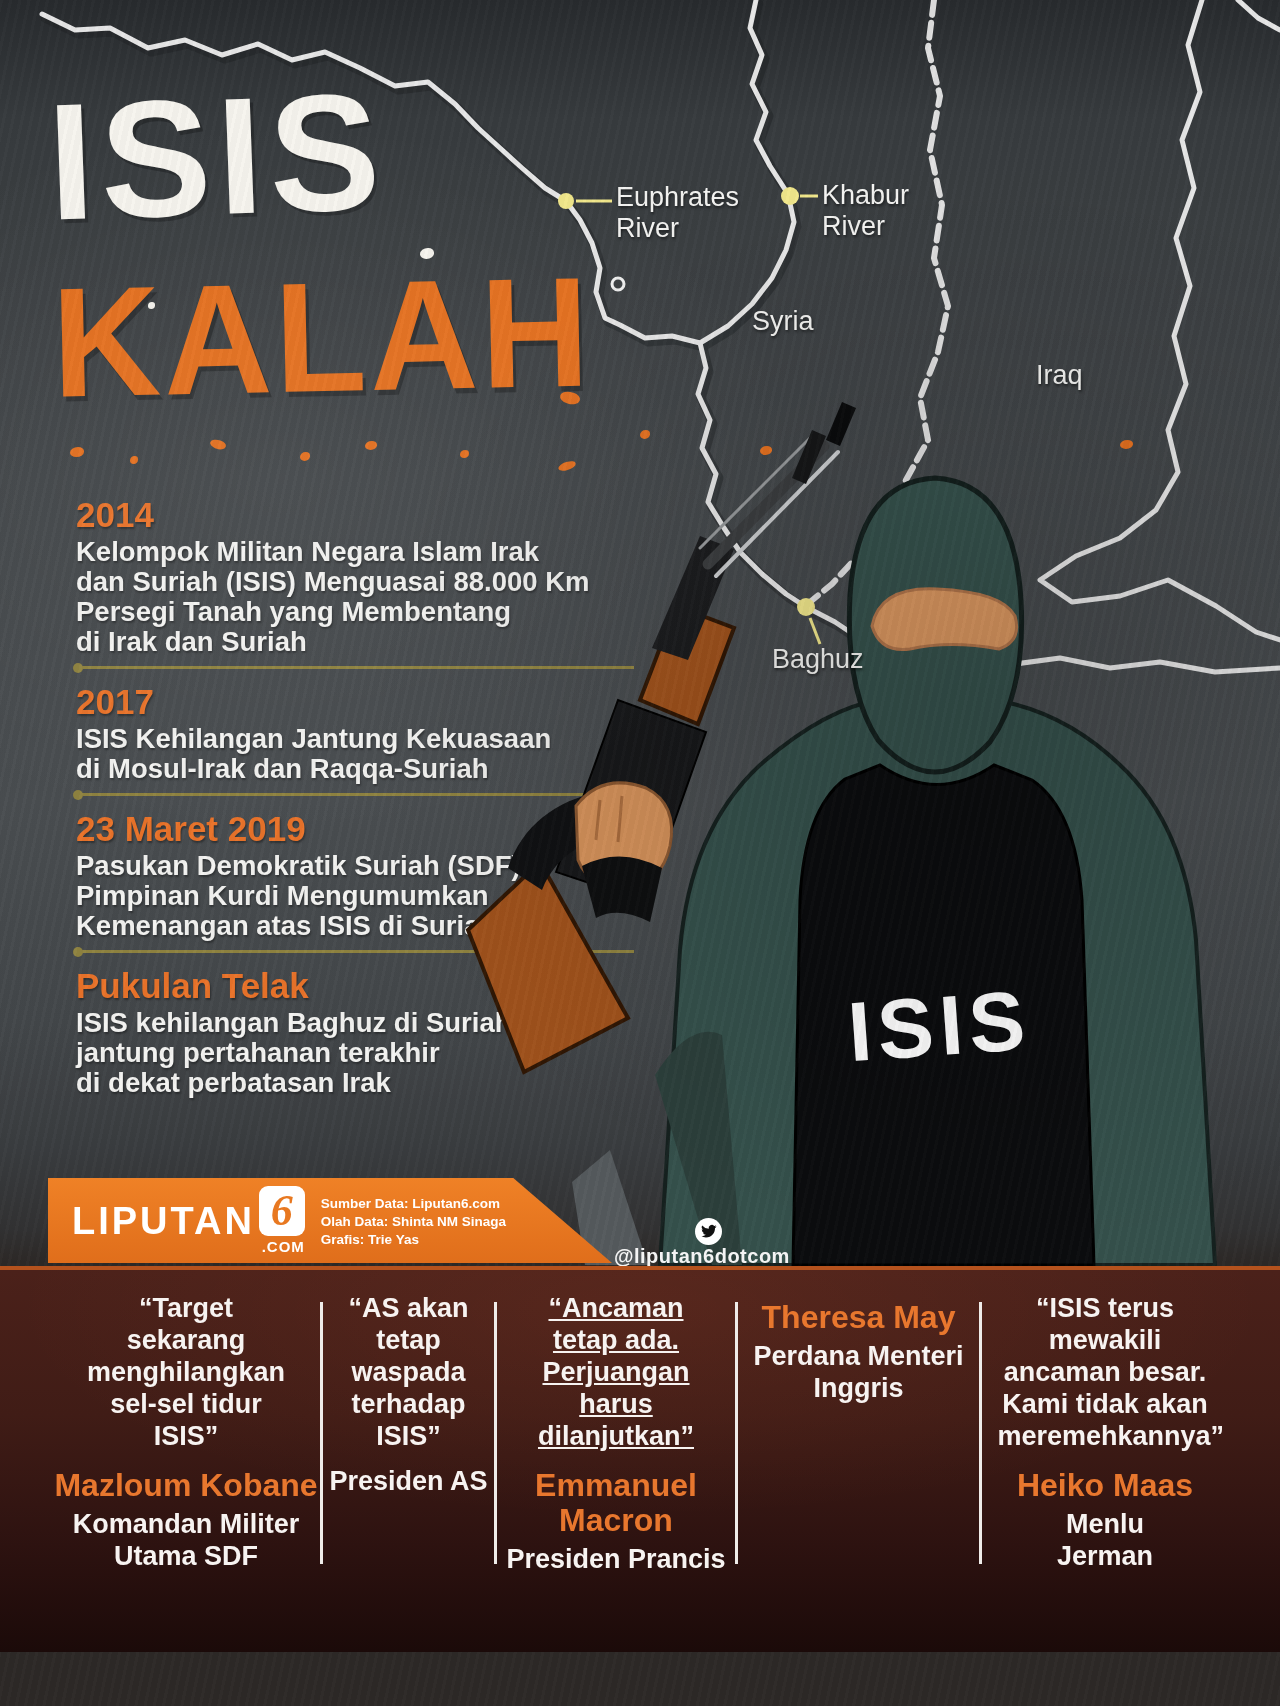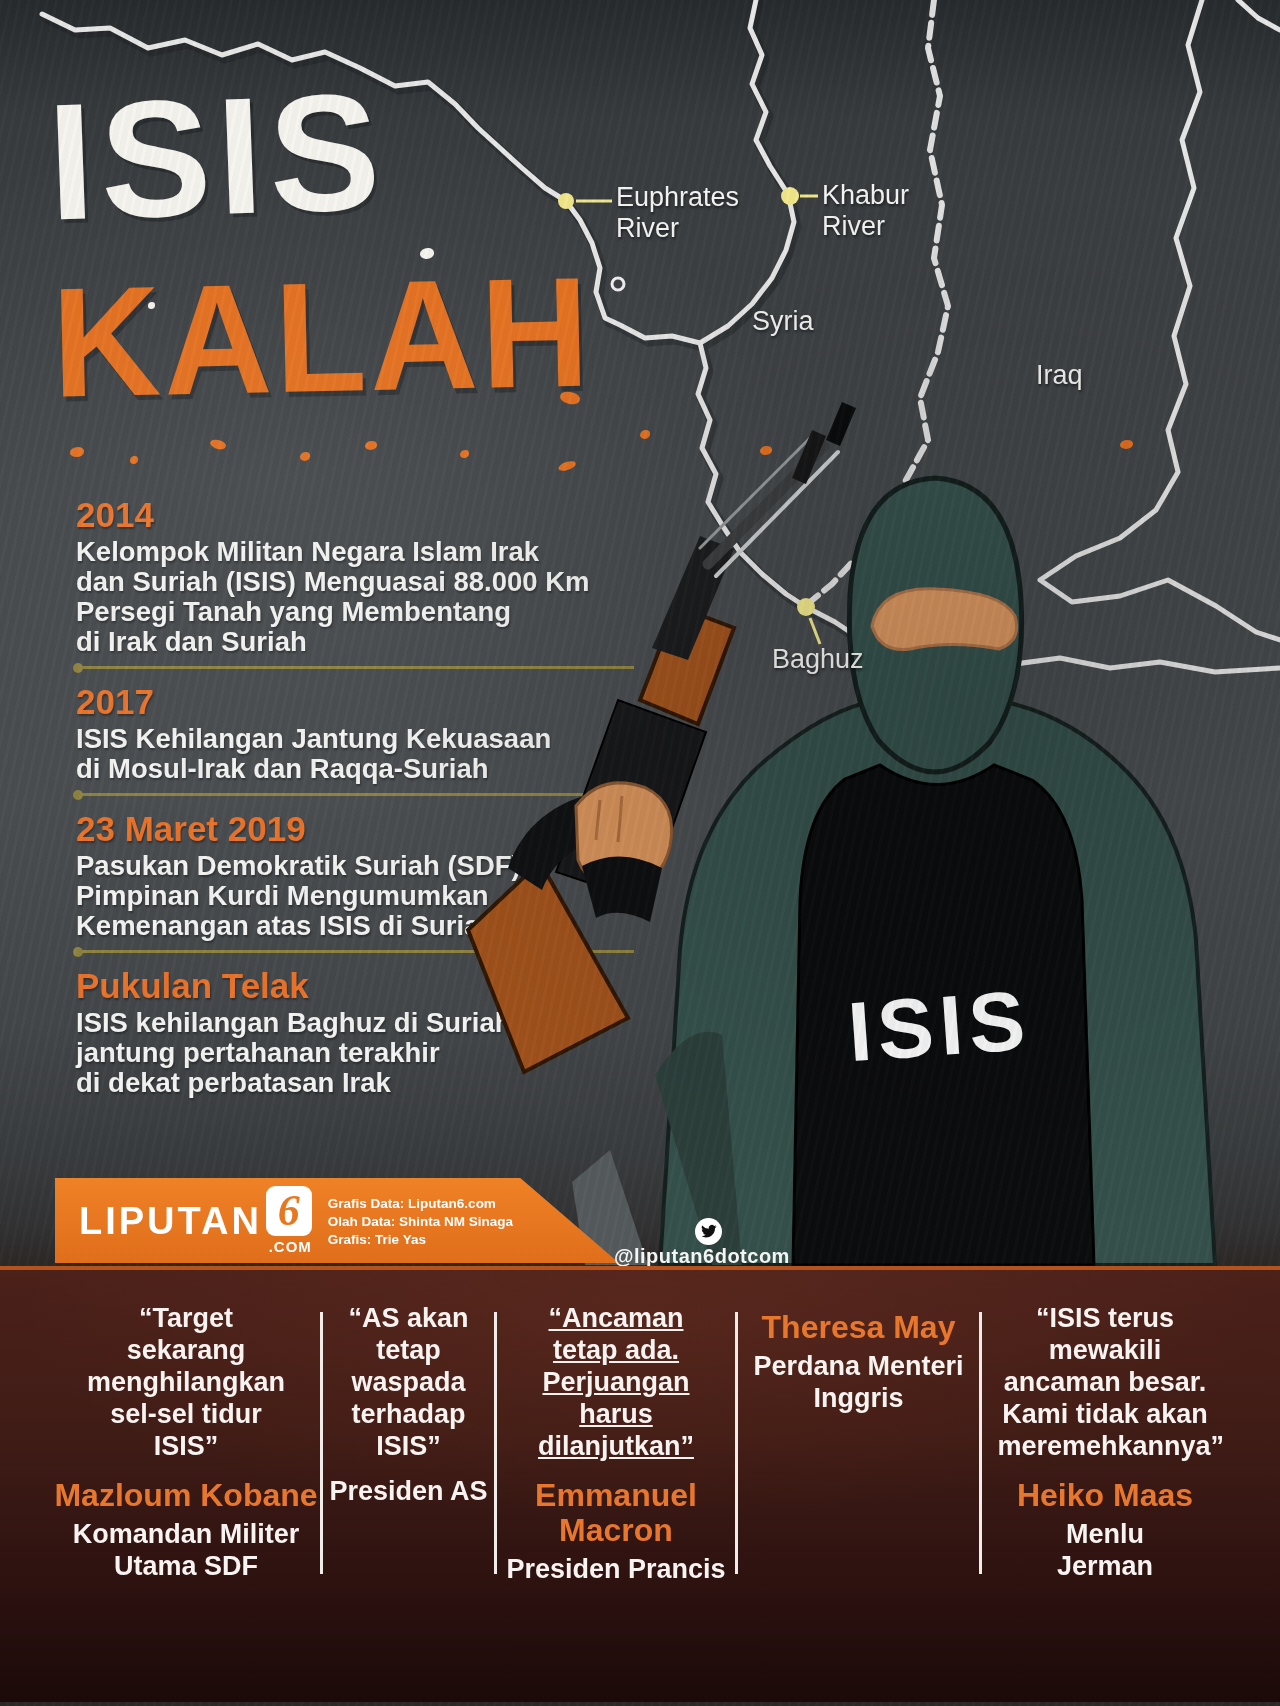--- a/index.html
+++ b/index.html
@@ -41,44 +41,44 @@
     text-shadow:1px 2px 2px rgba(0,0,0,0.35);}
   .tl-body{font-size:27.5px;line-height:30px;font-weight:bold;color:#f3f3f1;margin:0 0 9px;
     white-space:pre-line;text-shadow:1px 2px 2px rgba(0,0,0,0.35);}
   .tl-div{position:relative;height:3px;background:#8f8340;margin:0 0 15px;width:558px;}
   .tl-div::before{content:"";position:absolute;left:-3px;top:-3px;width:10px;height:10px;border-radius:50%;background:#8f8340;}
   
   .vest-label{position:absolute;left:848px;top:984px;font-size:84px;font-weight:bold;color:#ffffff;
     letter-spacing:6px;transform:rotate(-4deg);line-height:1;}
   
   .ribbon{
-    position:absolute;left:55px;top:1178px;width:564px;height:85px;
+    position:absolute;left:48px;top:1178px;width:564px;height:85px;
     background:linear-gradient(180deg,#ef8126,#e06e1b);
     clip-path:polygon(0 0,82.5% 0,100% 100%,0 100%);
     display:flex;align-items:center;
   }
   .logo{display:flex;align-items:flex-start;margin-left:24px;}
   .logo-brand{font-size:38px;font-weight:bold;color:#fff;letter-spacing:3px;margin-top:14px;}
   .logo-right{display:flex;flex-direction:column;align-items:flex-end;margin-left:4px;}
   .logo-six-box{width:46px;height:50px;background:#fff;border-radius:9px;display:flex;align-items:center;justify-content:center;}
   .logo-six{font-family:"Liberation Serif","DejaVu Serif",serif;font-style:italic;font-weight:bold;font-size:44px;color:#e87820;line-height:1;}
   .logo-dotcom{font-size:15px;font-weight:bold;color:#fff;letter-spacing:1px;margin-top:2px;}
   .credits{margin-left:16px;color:#fff;font-size:13.5px;font-weight:bold;line-height:18px;margin-top:2px;}
   .social{position:absolute;left:604px;top:1218px;display:flex;align-items:center;flex-direction:column;}
   .soc-circle{width:27px;height:27px;border-radius:50%;background:#fff;display:flex;align-items:center;justify-content:center;}
   .soc-label{color:#f4f4f4;font-size:20px;font-weight:bold;margin:0 24px 0 10px;letter-spacing:0.5px;}
   .fb-f{font-size:20px;font-weight:bold;color:#111;line-height:1;margin-top:-2px;}
   
   .quotes{
-    position:absolute;left:0;top:1266px;width:1280px;height:436px;box-sizing:border-box;
+    position:absolute;left:0;top:1266px;width:1280px;height:386px;box-sizing:border-box;
     border-top:4px solid #b5521d;
     background:
       radial-gradient(ellipse 900px 300px at 50% 10%, rgba(255,120,70,0.08), transparent 70%),
       linear-gradient(180deg,#4b211a 0%,#401c16 38%,#2d1210 72%,#1b0a09 100%);
-    display:flex;justify-content:space-between;padding:32px 52px 0;
+    display:flex;justify-content:space-between;padding:22px 52px 0;
   }
   .q-col{text-align:center;}
   .c1{width:268px;} .c2{width:170px;} .c3{width:238px;} .c4{width:240px;} .c5{width:246px;}
   .q-text{font-size:27px;line-height:32px;font-weight:bold;color:#f7f3f1;margin:0 auto;min-height:168px;}
   .c1 .q-text{max-width:205px;} .c2 .q-text{max-width:150px;} .c3 .q-text{max-width:175px;text-decoration:underline;}
   .c4 .q-text{max-width:240px;} .c5 .q-text{max-width:215px;}
   .q-name{font-size:32px;line-height:35px;font-weight:bold;color:#e8772e;margin-top:8px;}
   .q-role{font-size:27px;line-height:32px;font-weight:bold;color:#f7f3f1;margin-top:5px;white-space:pre-line;}
   .q-divider{width:3px;height:262px;background:#efece9;margin-top:10px;flex:none;}
 </style>
@@ -205,21 +205,21 @@
     <div class="logo">
       <span class="logo-brand">LIPUTAN</span>
       <span class="logo-right">
         <span class="logo-six-box">
           <span class="logo-six">6</span>
         </span>
         <span class="logo-dotcom">.COM</span>
       </span>
     </div>
     <div class="credits">
-      <div>Grafis Data: Liputan6.com</div>
+      <div>Sumber Data: Liputan6.com</div>
       <div>Olah Data: Shinta NM Sinaga</div>
       <div>Grafis: Trie Yas</div>
     </div>
   </div>
 
   <div class="social">
     <span class="soc-circle">
       <svg width="17" height="17" viewBox="0 0 24 24">
           <path fill="#111" d="M23.4 4.8c-.8.36-1.66.6-2.56.72a4.5 4.5 0 0 0 1.97-2.48c-.87.52-1.83.9-2.85 1.1a4.48 4.48 0 0 0-7.64 4.08A12.7 12.7 0 0 1 3.1 3.55a4.48 4.48 0 0 0 1.39 5.98 4.45 4.45 0 0 1-2.03-.56v.06a4.48 4.48 0 0 0 3.6 4.39 4.5 4.5 0 0 1-2.03.08 4.48 4.48 0 0 0 4.18 3.11A9 9 0 0 1 1.56 18.5a12.67 12.67 0 0 0 6.86 2c8.24 0 12.75-6.83 12.75-12.75l-.01-.58a9.1 9.1 0 0 0 2.24-2.37z"></path>
         </svg>

